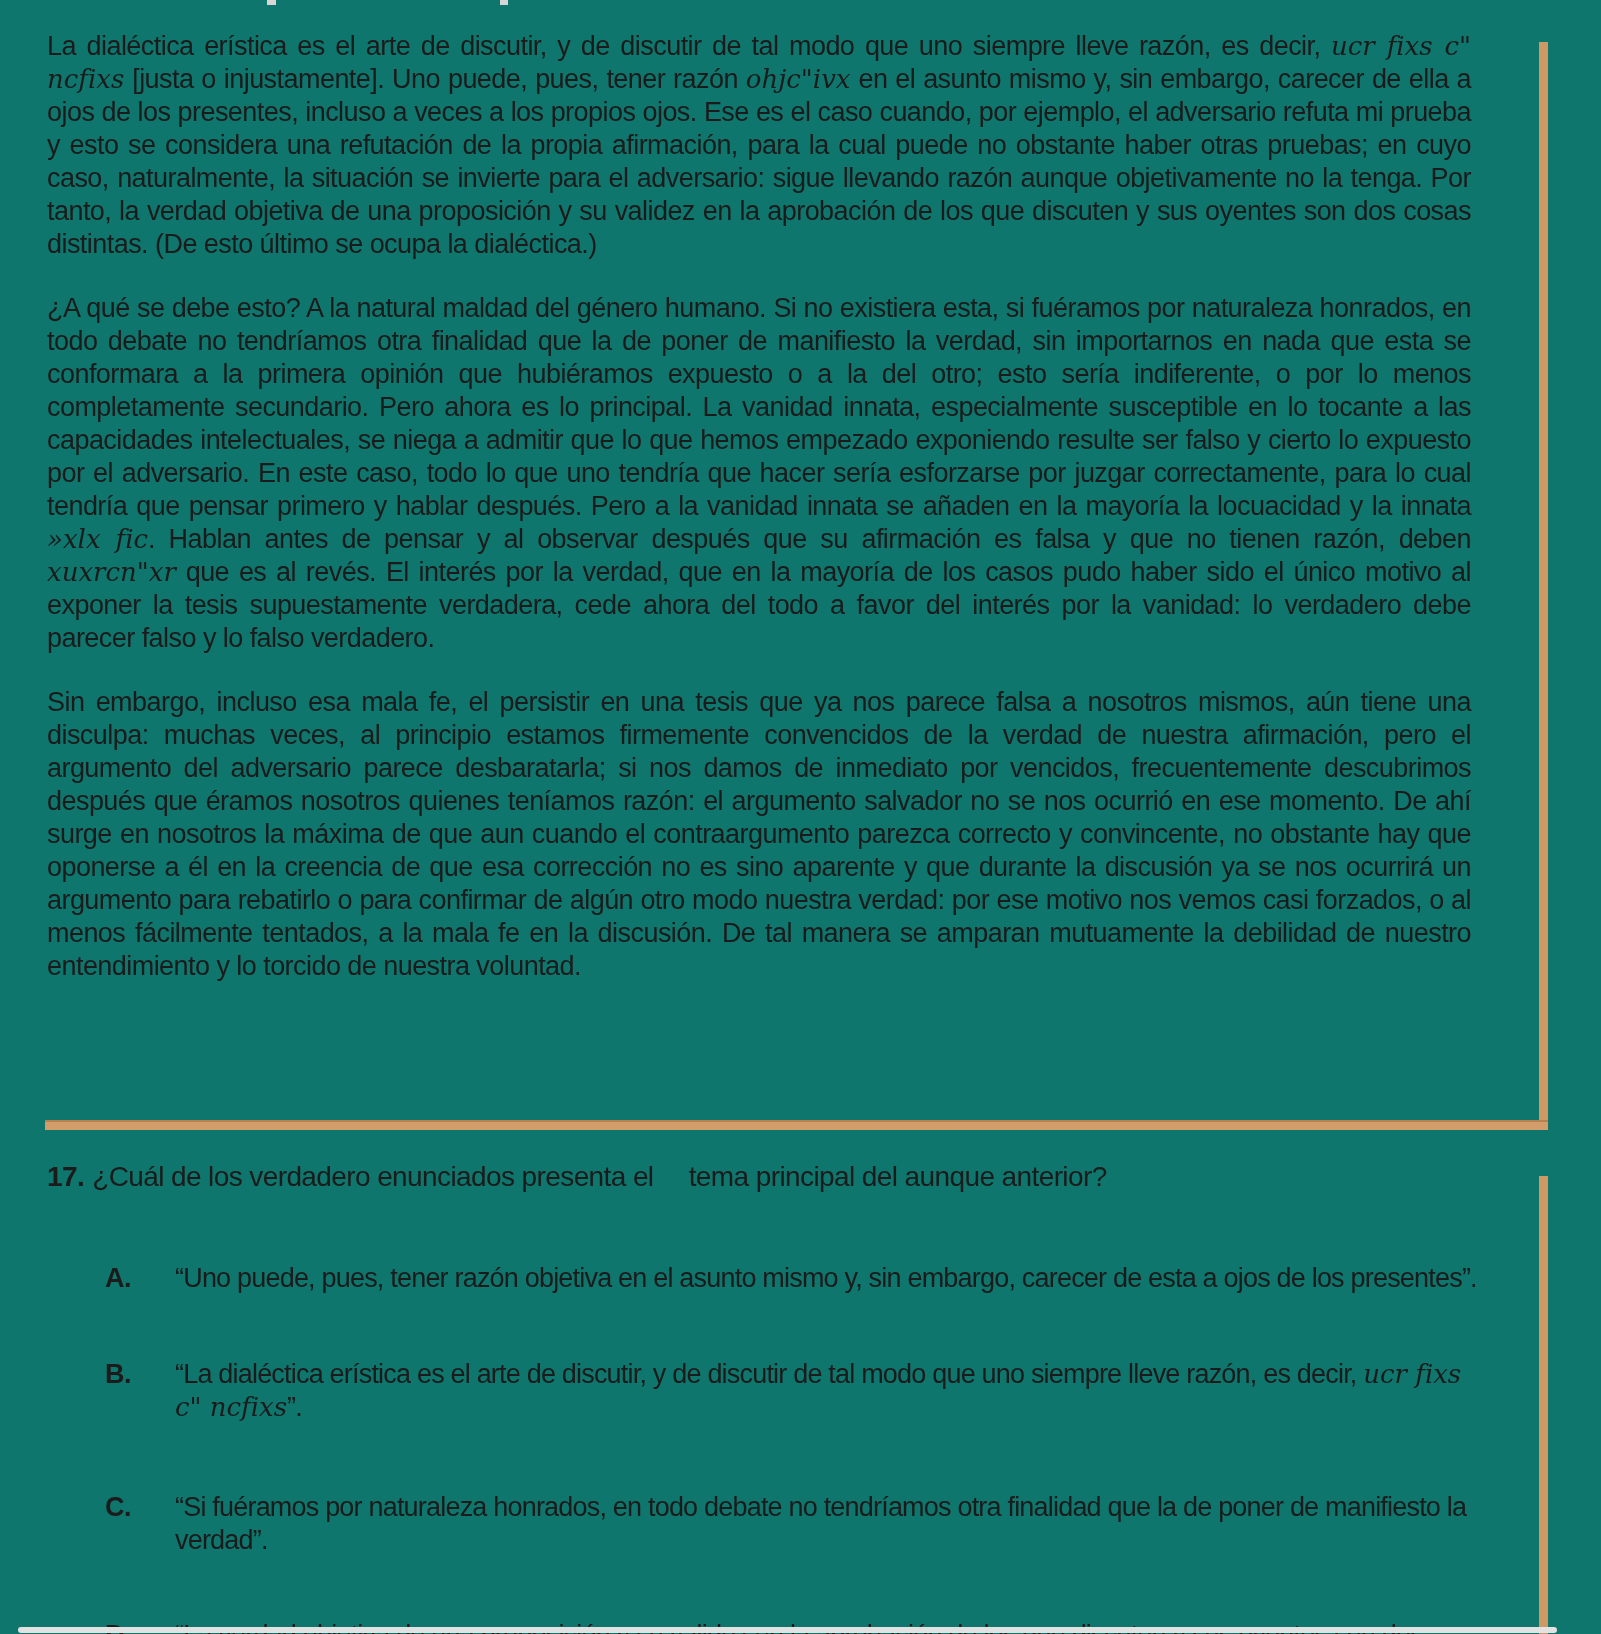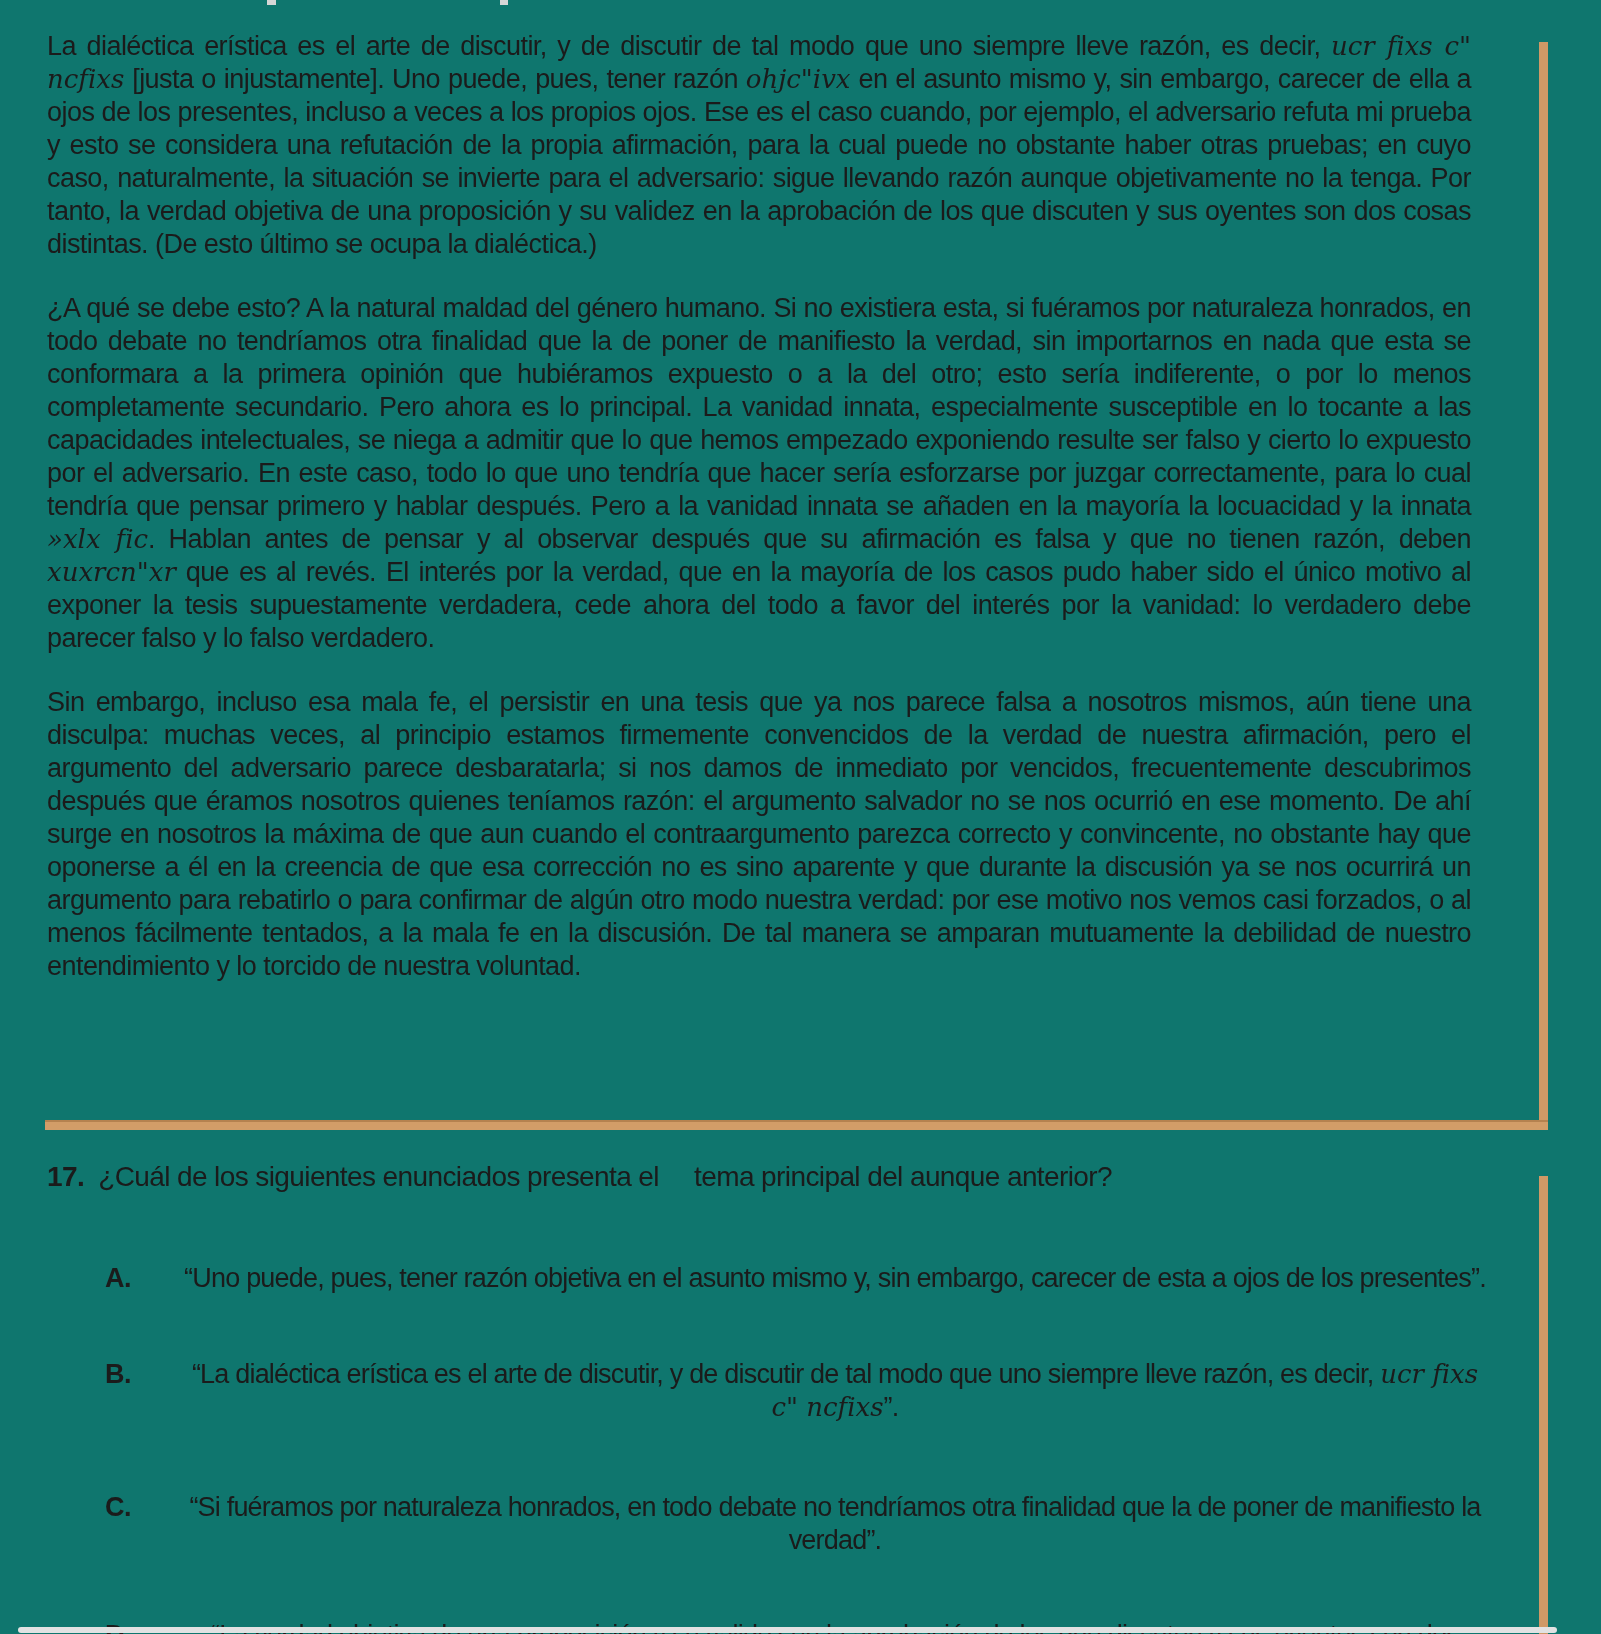--- a/index.html
+++ b/index.html
@@ -43,31 +43,31 @@
   .bottom-rule{
     position:absolute;left:18px;top:1627px;width:1539px;height:6px;
     background:#e2e2e2;border-radius:3px;
   }
 
   
   .qline{
     position:absolute;left:47px;top:1160px;width:1440px;
     font-size:28px;line-height:34px;letter-spacing:-0.6px;
   }
-  .qnum{font-weight:bold;margin-right:14px;}
+  .qnum{font-weight:bold;margin-right:8px;}
   .b{font-weight:normal;margin-left:28px;}
 
   .options{position:absolute;left:47px;top:1262px;width:1450px;}
   .option{display:flex;margin-bottom:31px;}
   .option .letter{
     flex:0 0 70px;padding-left:58px;font-weight:bold;
     font-size:27px;line-height:33px;letter-spacing:-0.5px;
   }
   .option .otext{
-    flex:1;max-width:1320px;font-size:27px;line-height:33px;letter-spacing:-0.8px;text-align:center;
+    flex:1;max-width:1320px;font-size:27px;line-height:33px;letter-spacing:-0.8px;
   }
   .option .otext .it{font-size:26px;}
   .opt-a{margin-bottom:63px;}
   .opt-b{margin-bottom:67px;}
   .opt-c{margin-bottom:62px;}
 </style>
 </head>
 <body>
 
 <div class="page">
@@ -80,21 +80,21 @@
   <section class="passage">
     <p><span>La dialéctica erística es el arte de discutir, y de discutir de tal modo que uno siempre lleve razón, es decir, </span><span class="it">ucr fixs c" ncfixs</span><span> [justa o injustamente]. Uno puede, pues, tener razón </span><span class="it">ohjc"ivx</span><span> en el asunto mismo y, sin embargo, carecer de ella a ojos de los presentes, incluso a veces a los propios ojos. Ese es el caso cuando, por ejemplo, el adversario refuta mi prueba y esto se considera una refutación de la propia afirmación, para la cual puede no obstante haber otras pruebas; en cuyo caso, naturalmente, la situación se invierte para el adversario: sigue llevando razón aunque objetivamente no la tenga. Por tanto, la verdad objetiva de una proposición y su validez en la aprobación de los que discuten y sus oyentes son dos cosas distintas. (De esto último se ocupa la dialéctica.)</span></p>
     <p><span>¿A qué se debe esto? A la natural maldad del género humano. Si no existiera esta, si fuéramos por naturaleza honrados, en todo debate no tendríamos otra finalidad que la de poner de manifiesto la verdad, sin importarnos en nada que esta se conformara a la primera opinión que hubiéramos expuesto o a la del otro; esto sería indiferente, o por lo menos completamente secundario. Pero ahora es lo principal. La vanidad innata, especialmente susceptible en lo tocante a las capacidades intelectuales, se niega a admitir que lo que hemos empezado exponiendo resulte ser falso y cierto lo expuesto por el adversario. En este caso, todo lo que uno tendría que hacer sería esforzarse por juzgar correctamente, para lo cual tendría que pensar primero y hablar después. Pero a la vanidad innata se añaden en la mayoría la locuacidad y la innata </span><span class="it">»xlx fic</span><span>. Hablan antes de pensar y al observar después que su afirmación es falsa y que no tienen razón, deben </span><span class="it">xuxrcn"xr</span><span> que es al revés. El interés por la verdad, que en la mayoría de los casos pudo haber sido el único motivo al exponer la tesis supuestamente verdadera, cede ahora del todo a favor del interés por la vanidad: lo verdadero debe parecer falso y lo falso verdadero.</span></p>
     <p><span>Sin embargo, incluso esa mala fe, el persistir en una tesis que ya nos parece falsa a nosotros mismos, aún tiene una disculpa: muchas veces, al principio estamos firmemente convencidos de la verdad de nuestra afirmación, pero el argumento del adversario parece desbaratarla; si nos damos de inmediato por vencidos, frecuentemente descubrimos después que éramos nosotros quienes teníamos razón: el argumento salvador no se nos ocurrió en ese momento. De ahí surge en nosotros la máxima de que aun cuando el contraargumento parezca correcto y convincente, no obstante hay que oponerse a él en la creencia de que esa corrección no es sino aparente y que durante la discusión ya se nos ocurrirá un argumento para rebatirlo o para confirmar de algún otro modo nuestra verdad: por ese motivo nos vemos casi forzados, o al menos fácilmente tentados, a la mala fe en la discusión. De tal manera se amparan mutuamente la debilidad de nuestro entendimiento y lo torcido de nuestra voluntad.</span></p>
   </section>
 
 
   <div class="hsep"></div>
 
   <div class="qline">
-    <span class="qnum">17.</span><span><span>¿Cuál de los siguientes enunciados presenta el </span><span class="b">tema</span><span> principal del aunque anterior?</span></span>
+    <span class="qnum">17.</span><span><span>¿Cuál de los verdadero enunciados presenta el </span><span class="b">tema</span><span> principal del aunque anterior?</span></span>
   </div>
 
   <div class="options">
     <div class="option opt-a">
       <span class="letter">A.</span>
       <span class="otext"><span>“Uno puede, pues, tener razón objetiva en el asunto mismo y, sin embargo, carecer de esta a ojos de los presentes”.</span></span>
     </div>
     <div class="option opt-b">
       <span class="letter">B.</span>
       <span class="otext"><span>“La dialéctica erística es el arte de discutir, y de discutir de tal modo que uno siempre lleve razón, es decir, </span><span class="it">ucr fixs c" ncfixs</span><span>”.</span></span>

